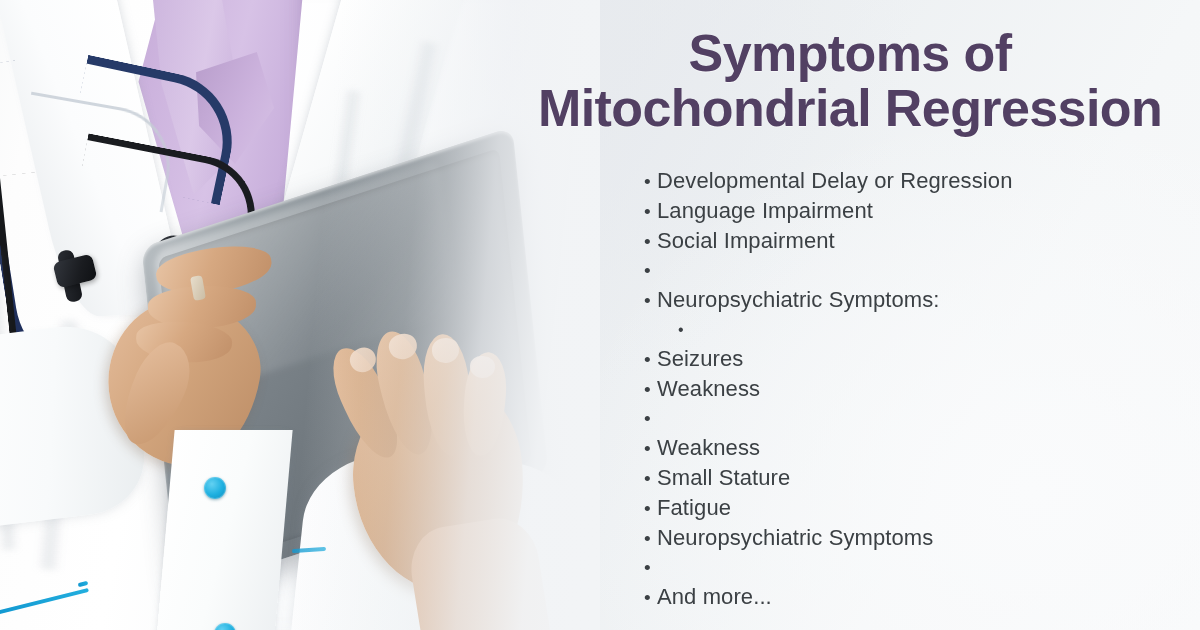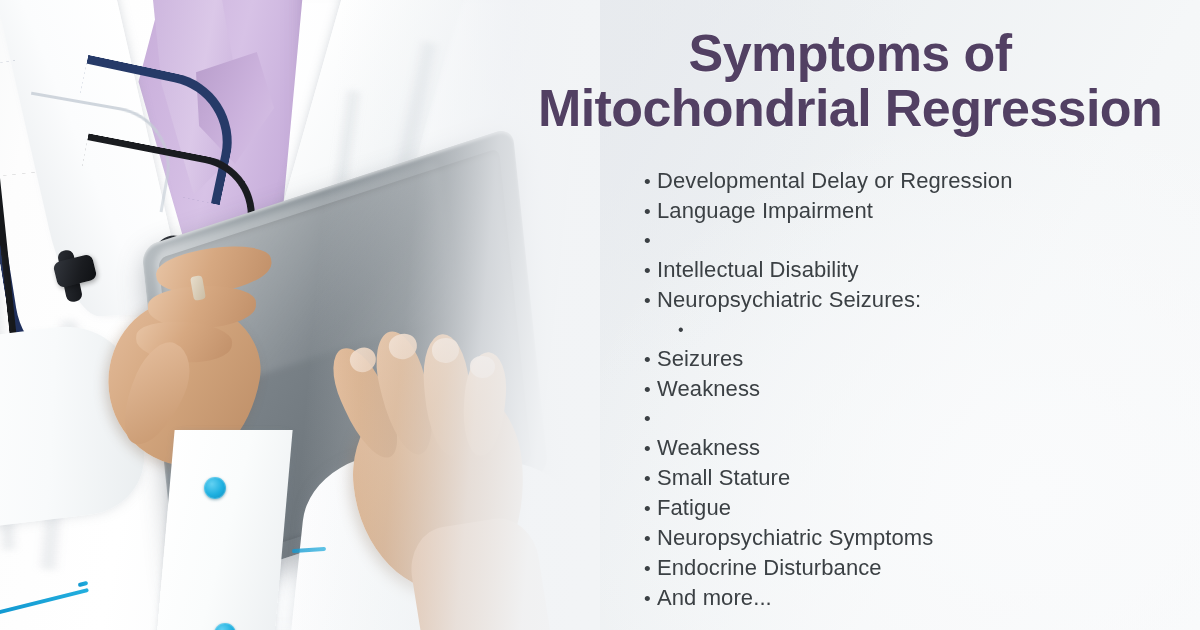--- a/index.html
+++ b/index.html
@@ -438,28 +438,28 @@
         <li class="sym-item">
           <span class="dot">•</span>
           <span>Developmental Delay or Regression</span>
         </li>
         <li class="sym-item">
           <span class="dot">•</span>
           <span>Language Impairment</span>
         </li>
         <li class="sym-item">
           <span class="dot">•</span>
-        </li>
-        <li class="sym-item">
-          <span class="dot">•</span>
-          <span>Intellectual Disability</span>
-        </li>
-        <li class="sym-item">
-          <span class="dot">•</span>
-          <span>Neuropsychiatric Seizures:</span>
+          <span>Social Impairment</span>
+        </li>
+        <li class="sym-item">
+          <span class="dot">•</span>
+        </li>
+        <li class="sym-item">
+          <span class="dot">•</span>
+          <span>Neuropsychiatric Symptoms:</span>
         </li>
         <li class="sym-item sub">
           <span class="dot">•</span>
         </li>
         <li class="sym-item">
           <span class="dot">•</span>
           <span>Seizures</span>
         </li>
         <li class="sym-item">
           <span class="dot">•</span>
@@ -479,21 +479,20 @@
         <li class="sym-item">
           <span class="dot">•</span>
           <span>Fatigue</span>
         </li>
         <li class="sym-item">
           <span class="dot">•</span>
           <span>Neuropsychiatric Symptoms</span>
         </li>
         <li class="sym-item">
           <span class="dot">•</span>
-          <span>Endocrine Disturbance</span>
         </li>
         <li class="sym-item">
           <span class="dot">•</span>
           <span>And more...</span>
         </li>
       </ul>
 
   </div>
 </div>
 

